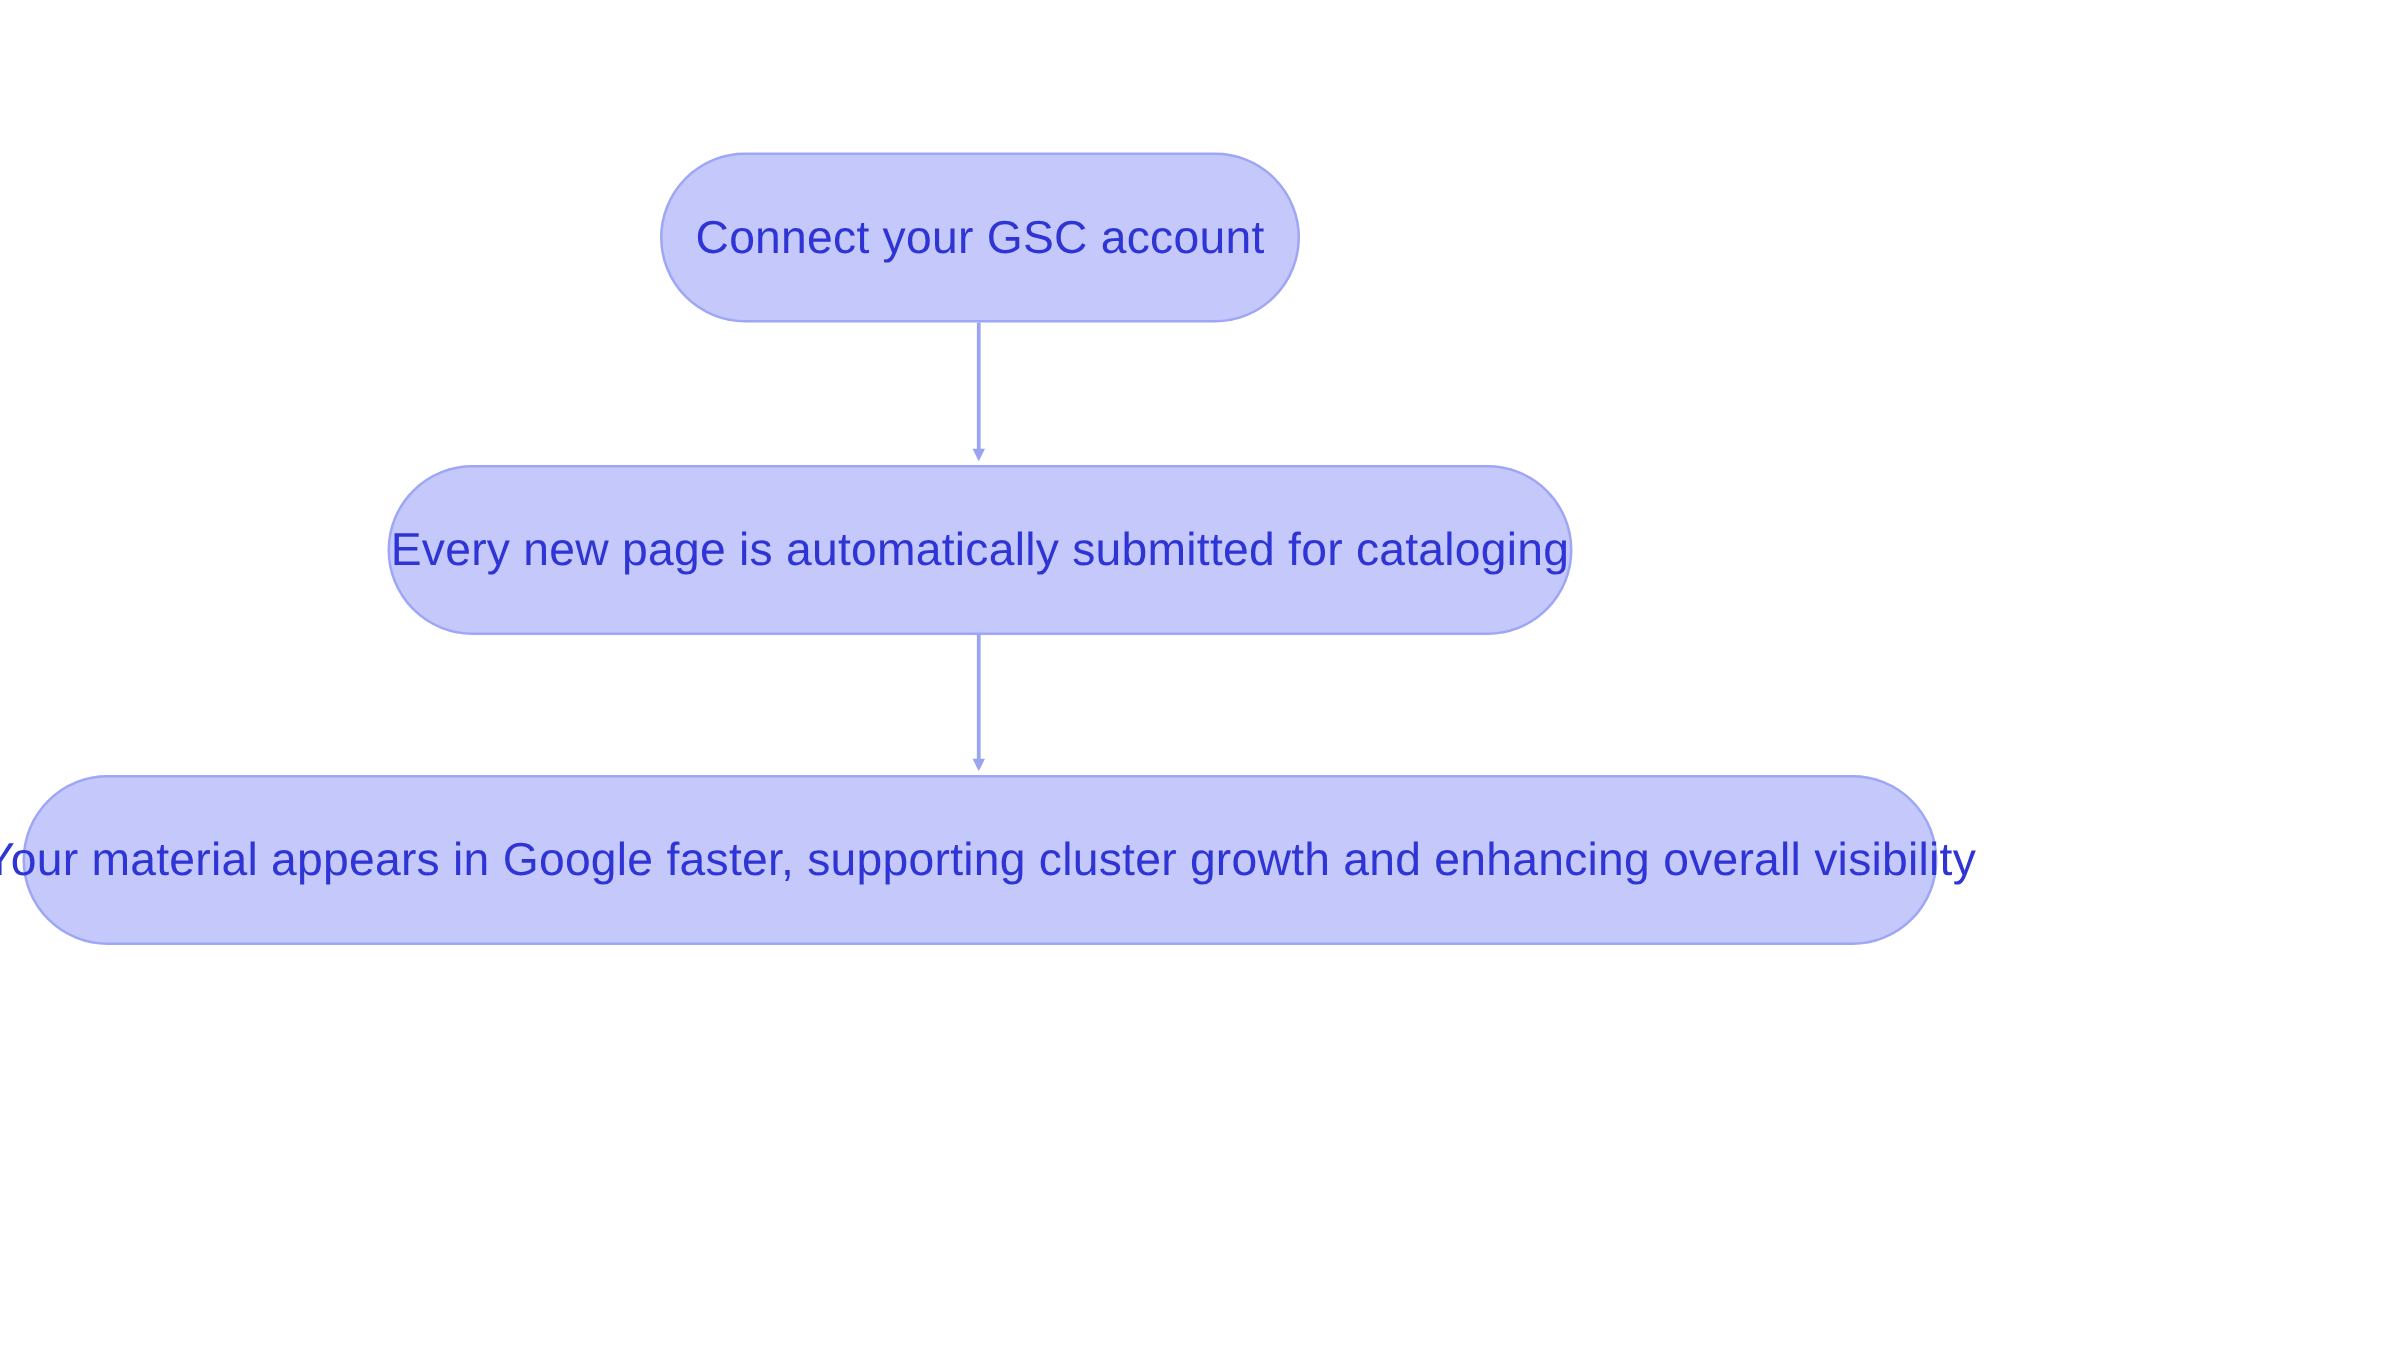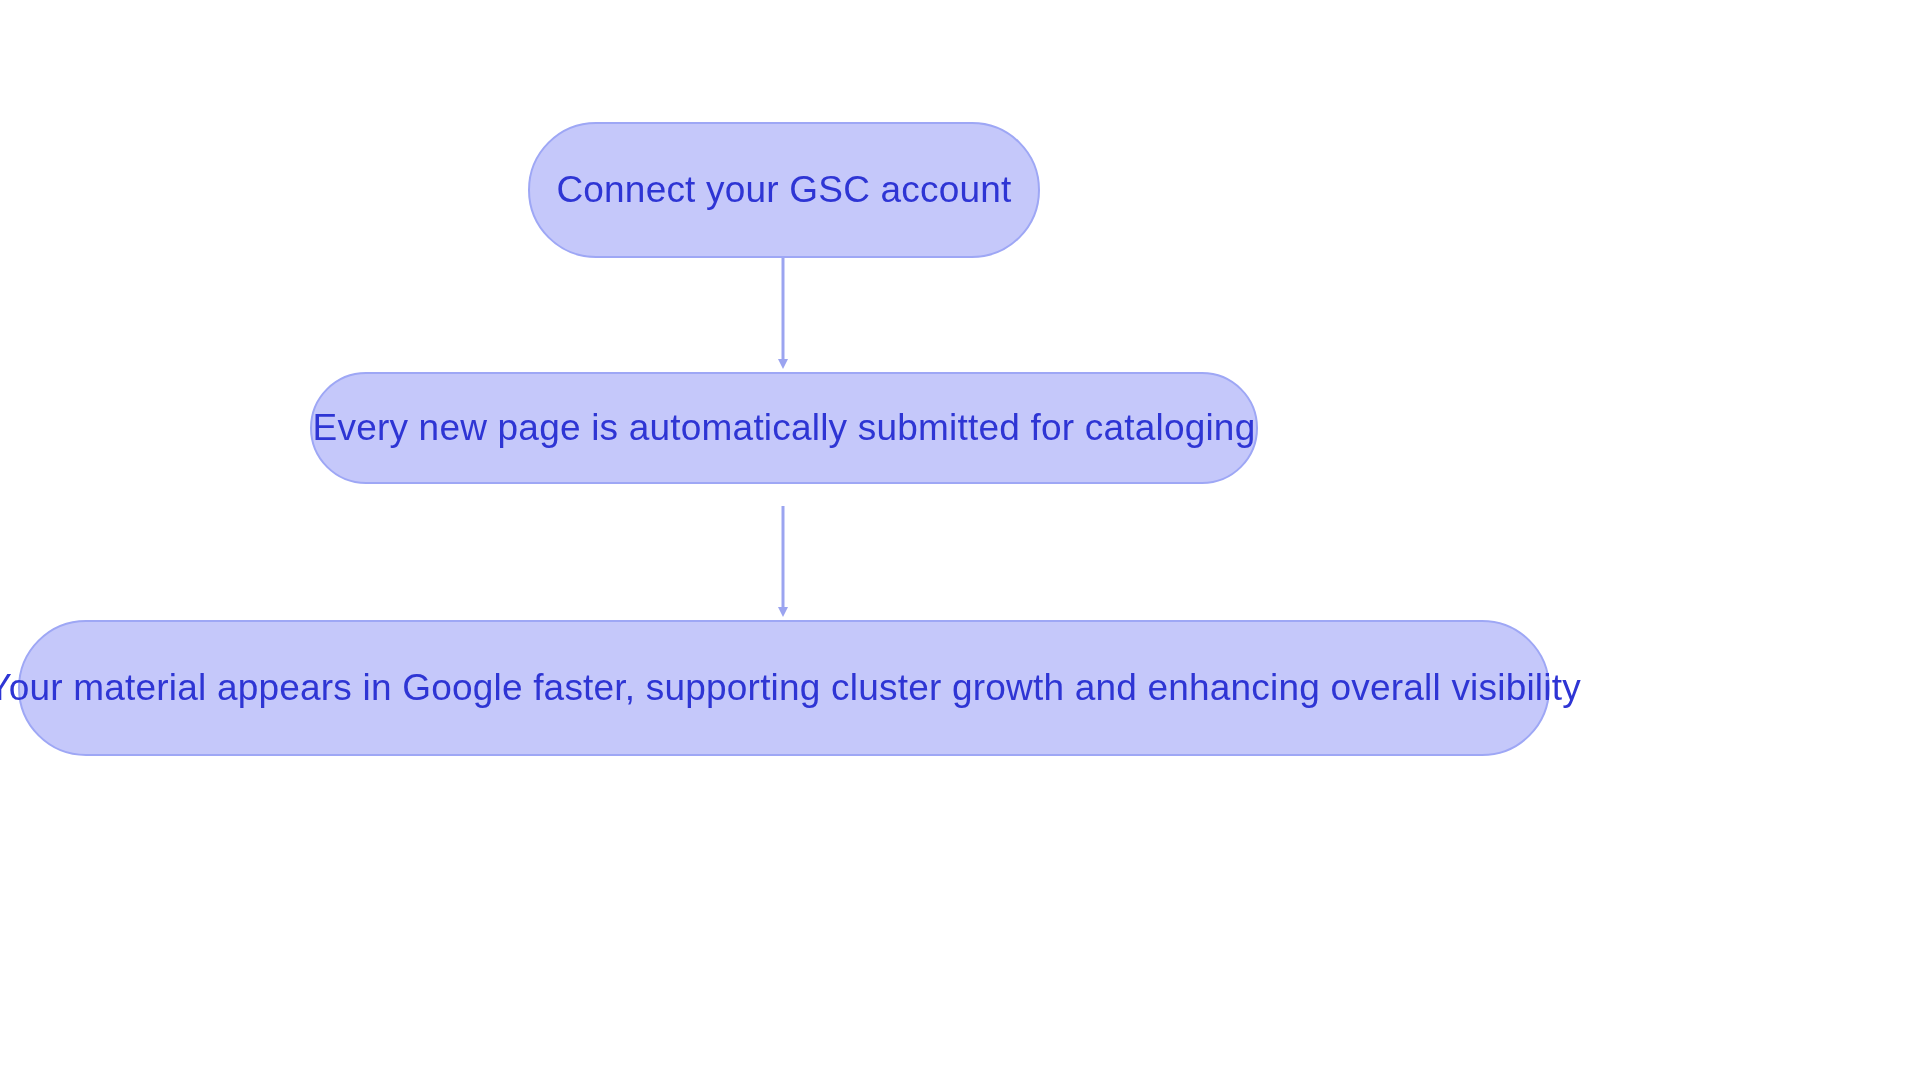--- a/index.html
+++ b/index.html
@@ -53,21 +53,21 @@
     height: 136px;
     border-radius: 68px;
   }
   #node-connect-gsc .node-label { font-size: 37px; }
 
   
   #node-auto-submit {
     left: 310px;
     top: 372px;
     width: 948px;
-    height: 112px;
+    height: 136px;
     border-radius: 68px;
   }
   #node-auto-submit .node-label { font-size: 37px; }
 
   
   #node-faster-indexing {
     left: 18px;
     top: 620px;
     width: 1532px;
     height: 136px;

